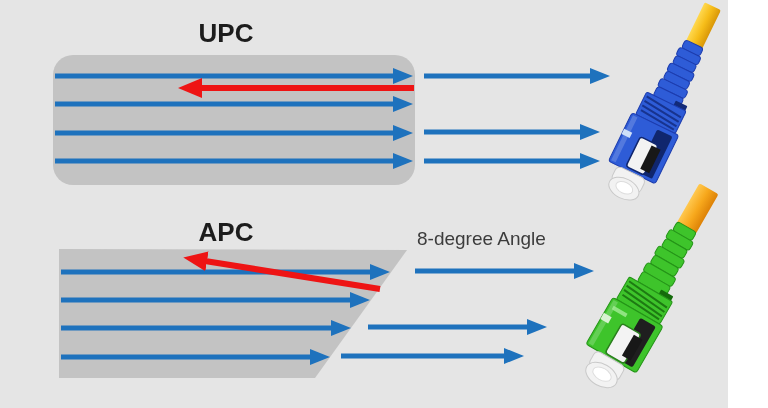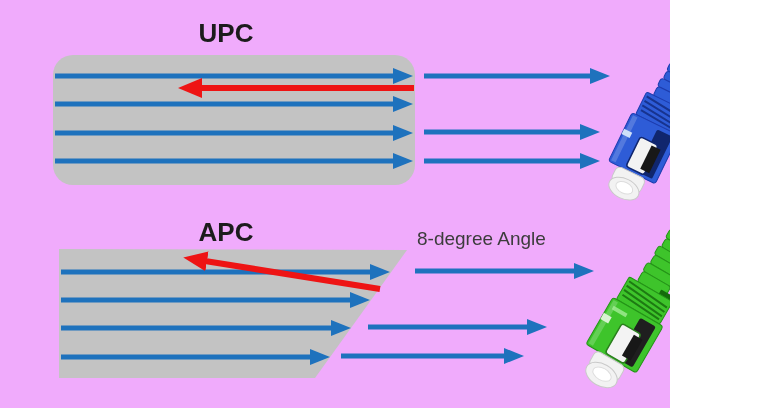--- a/index.html
+++ b/index.html
@@ -1,16 +1,16 @@
 <!DOCTYPE html>
 <html style="--beam-blue: #1e72bd; --reflection-red: #ee1414; --ferrule-gray: #c3c3c3; --title-black: #1c1c1c; --annotation-gray: #3c3c3c; --upc-blue: #2e5cd7; --apc-green: #3ec42b; --upc-cable-yellow: #f6bd19; --apc-cable-orange: #f7a81c;"><head>
 <meta charset="utf-8">
 <style>
   html,body{margin:0;padding:0;background:#ffffff;}
-  .stage{position:relative;width:670px;height:408px;background:#f0abfc;overflow:hidden;
+  .stage{position:relative;width:728px;height:408px;background:#e5e5e5;overflow:hidden;
          font-family:"Liberation Sans",sans-serif;}
   svg{display:block;}
   .section-title{font-family:"Liberation Sans",sans-serif;font-size:26px;font-weight:bold;
                  fill:var(--title-black,#1c1c1c);}
   .annotation{font-family:"Liberation Sans",sans-serif;font-size:19px;font-weight:400;
               fill:var(--annotation-gray,#3c3c3c);}
   .ferrule-block{fill:var(--ferrule-gray,#c3c3c3);}
   .beam-signal{stroke:var(--beam-blue,#1e72bd);stroke-width:5;fill:none;}
   .beam-reflection{stroke:var(--reflection-red,#ee1414);stroke-width:6;fill:none;}
   #ah-blue path{fill:var(--beam-blue,#1e72bd);}

